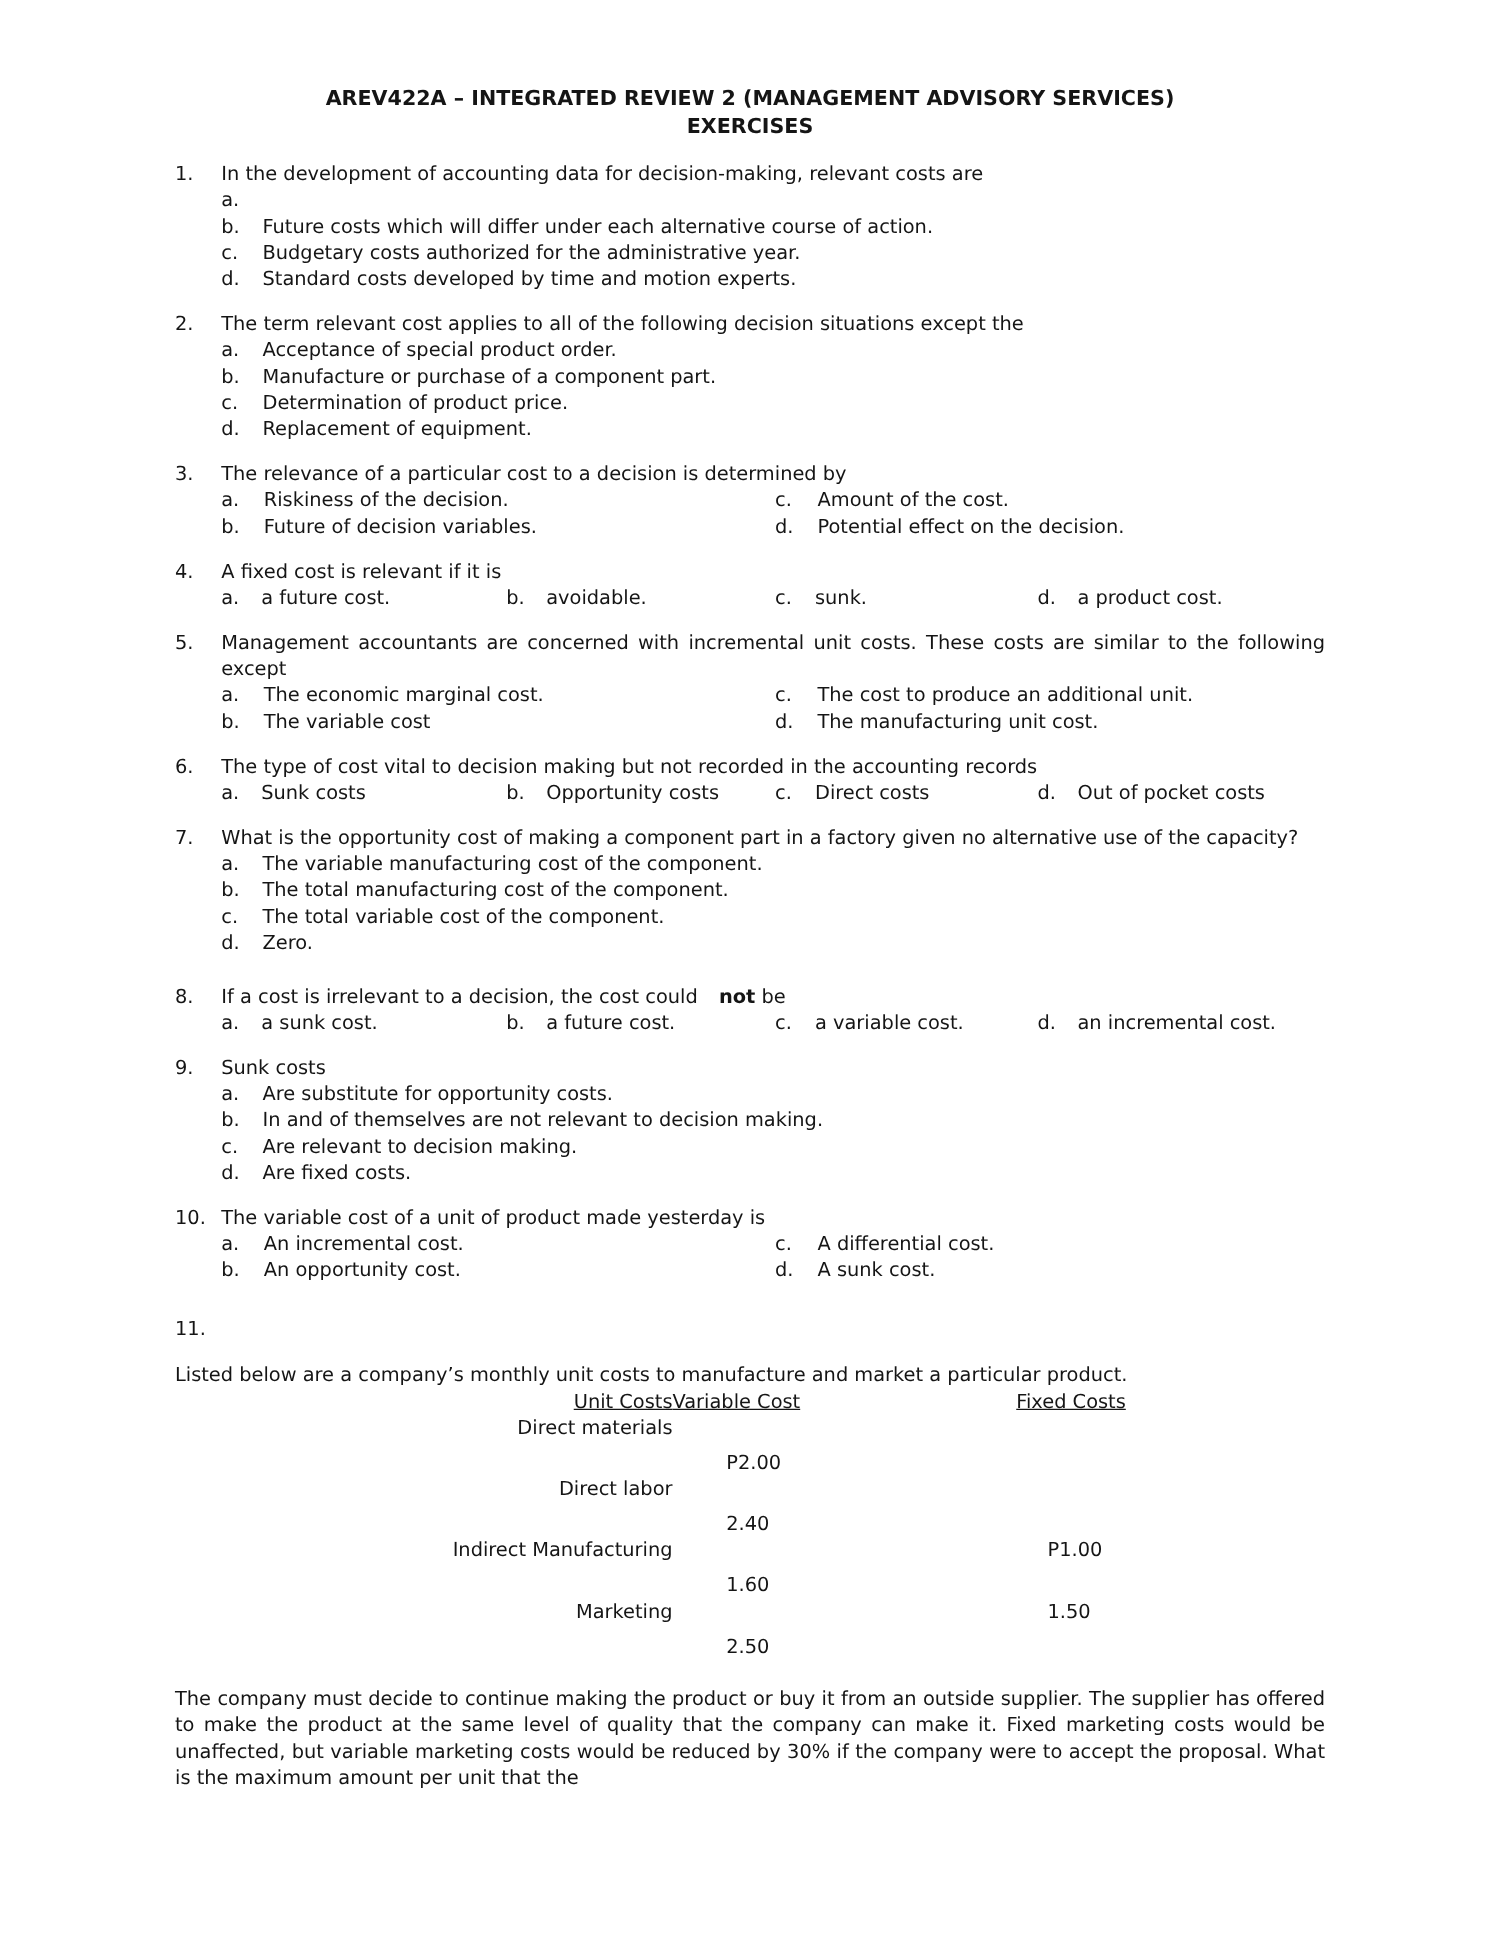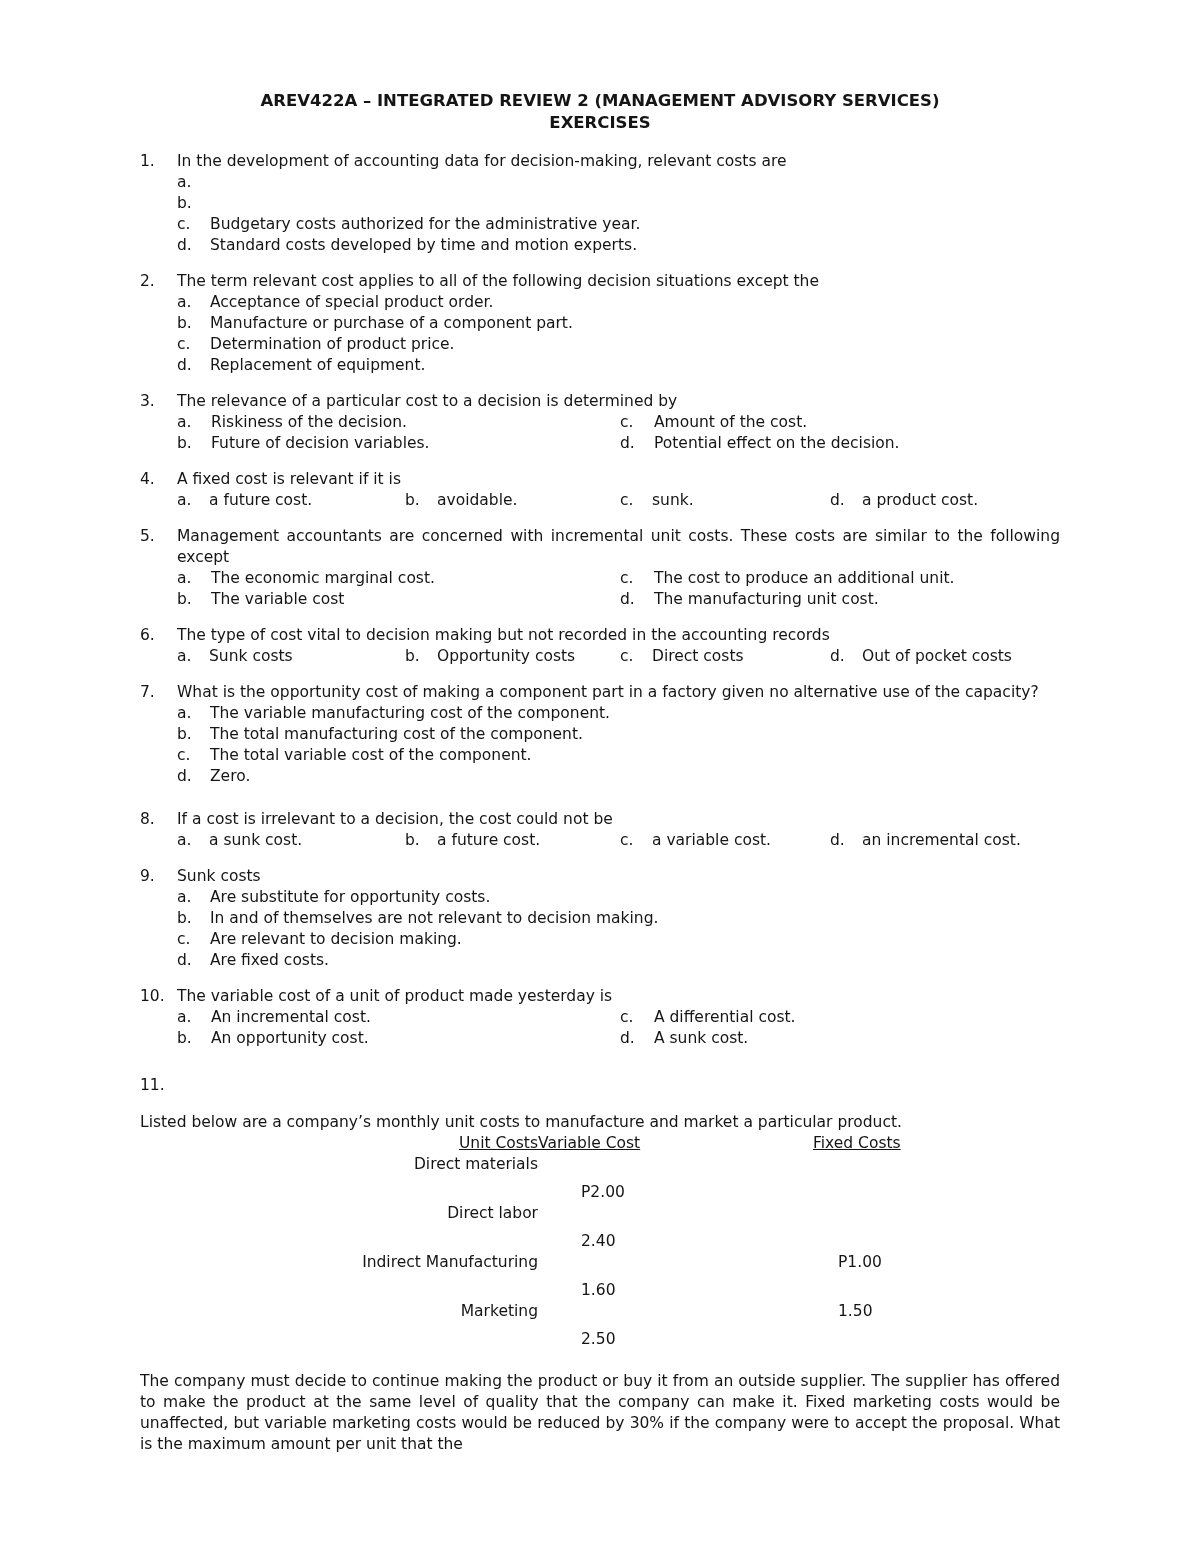--- a/index.html
+++ b/index.html
@@ -2,21 +2,21 @@
 <html><head>
 <meta charset="utf-8">
 <style>
   html, body { margin: 0; padding: 0; }
   body {
     width: 1200px; height: 1553px; overflow: hidden;
     background: #ffffff;
     font-family: "DejaVu Sans", "Liberation Sans", sans-serif;
     font-size: 15.5px; line-height: 21px; color: #151515;
   }
-  .page { box-sizing: border-box; width: 1200px; height: 1553px; padding: 90px 140px 0 140px; background: #fff; }
+  .page { box-sizing: border-box; width: 1200px; height: 1553px; padding: 68px 140px 0 140px; background: #fff; }
   .doc-header { text-align: center; font-weight: 700; font-size: 16.5px; line-height: 22px; margin-bottom: 17px; }
   .question { display: flex; margin-top: 15px; }
   .question.gap-lg { margin-top: 22px; }
   .question.gap-xl { margin-top: 26px; flex-direction: column; }
   .q-num { flex: 0 0 37px; }
   .q-body { flex: 1; min-width: 0; }
   .q-text { text-align: justify; }
   .opt { display: flex; }
   .opt .letter { flex: 0 0 33px; }
   .row2 { display: flex; }
@@ -30,41 +30,42 @@
   .row4 .c-c { flex: 0 0 210px; }
   .row4 .letter { flex: 0 0 32px; }
   .t-row { display: flex; }
   .t-c1 { flex: 0 0 398px; padding-left: 35px; box-sizing: border-box; text-align: right; }
   .t-c2 { flex: 0 0 275px; }
   .t-c3 { flex: 1; }
   .t-c2 .val { display: inline-block; padding-left: 43px; margin-top: 28px; }
   .t-c3 .val { display: inline-block; padding-left: 25px; }
   .u { text-decoration: underline; }
   .para { margin-top: 21px; text-align: justify; }
-  b { font-weight: 400; }
+  b { font-weight: 700; margin-left: 12px; }
 </style>
 </head>
 <body>
 
 <div class="page">
 
   <div class="doc-header">
     <div>AREV422A – INTEGRATED REVIEW 2 (MANAGEMENT ADVISORY SERVICES)</div>
     <div>EXERCISES</div>
   </div>
 
   <div class="question" style="margin-top:16px">
     <div class="q-num">1.</div>
     <div class="q-body">
       <div class="q-text">In the development of accounting data for decision-making, relevant costs are</div>
       <div class="opt">
           <span class="letter">a.</span>
         </div>
       <div class="opt">
           <span class="letter">b.</span>
+          <span>Future costs which will differ under each alternative course of action.</span>
         </div>
       <div class="opt">
           <span class="letter">c.</span>
           <span>Budgetary costs authorized for the administrative year.</span>
         </div>
       <div class="opt">
           <span class="letter">d.</span>
           <span>Standard costs developed by time and motion experts.</span>
         </div>
     </div>

